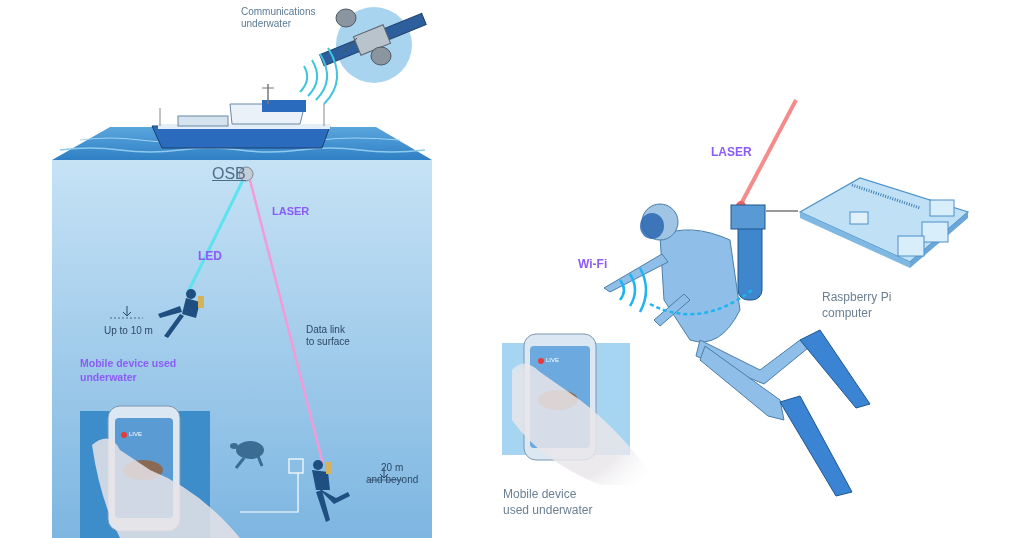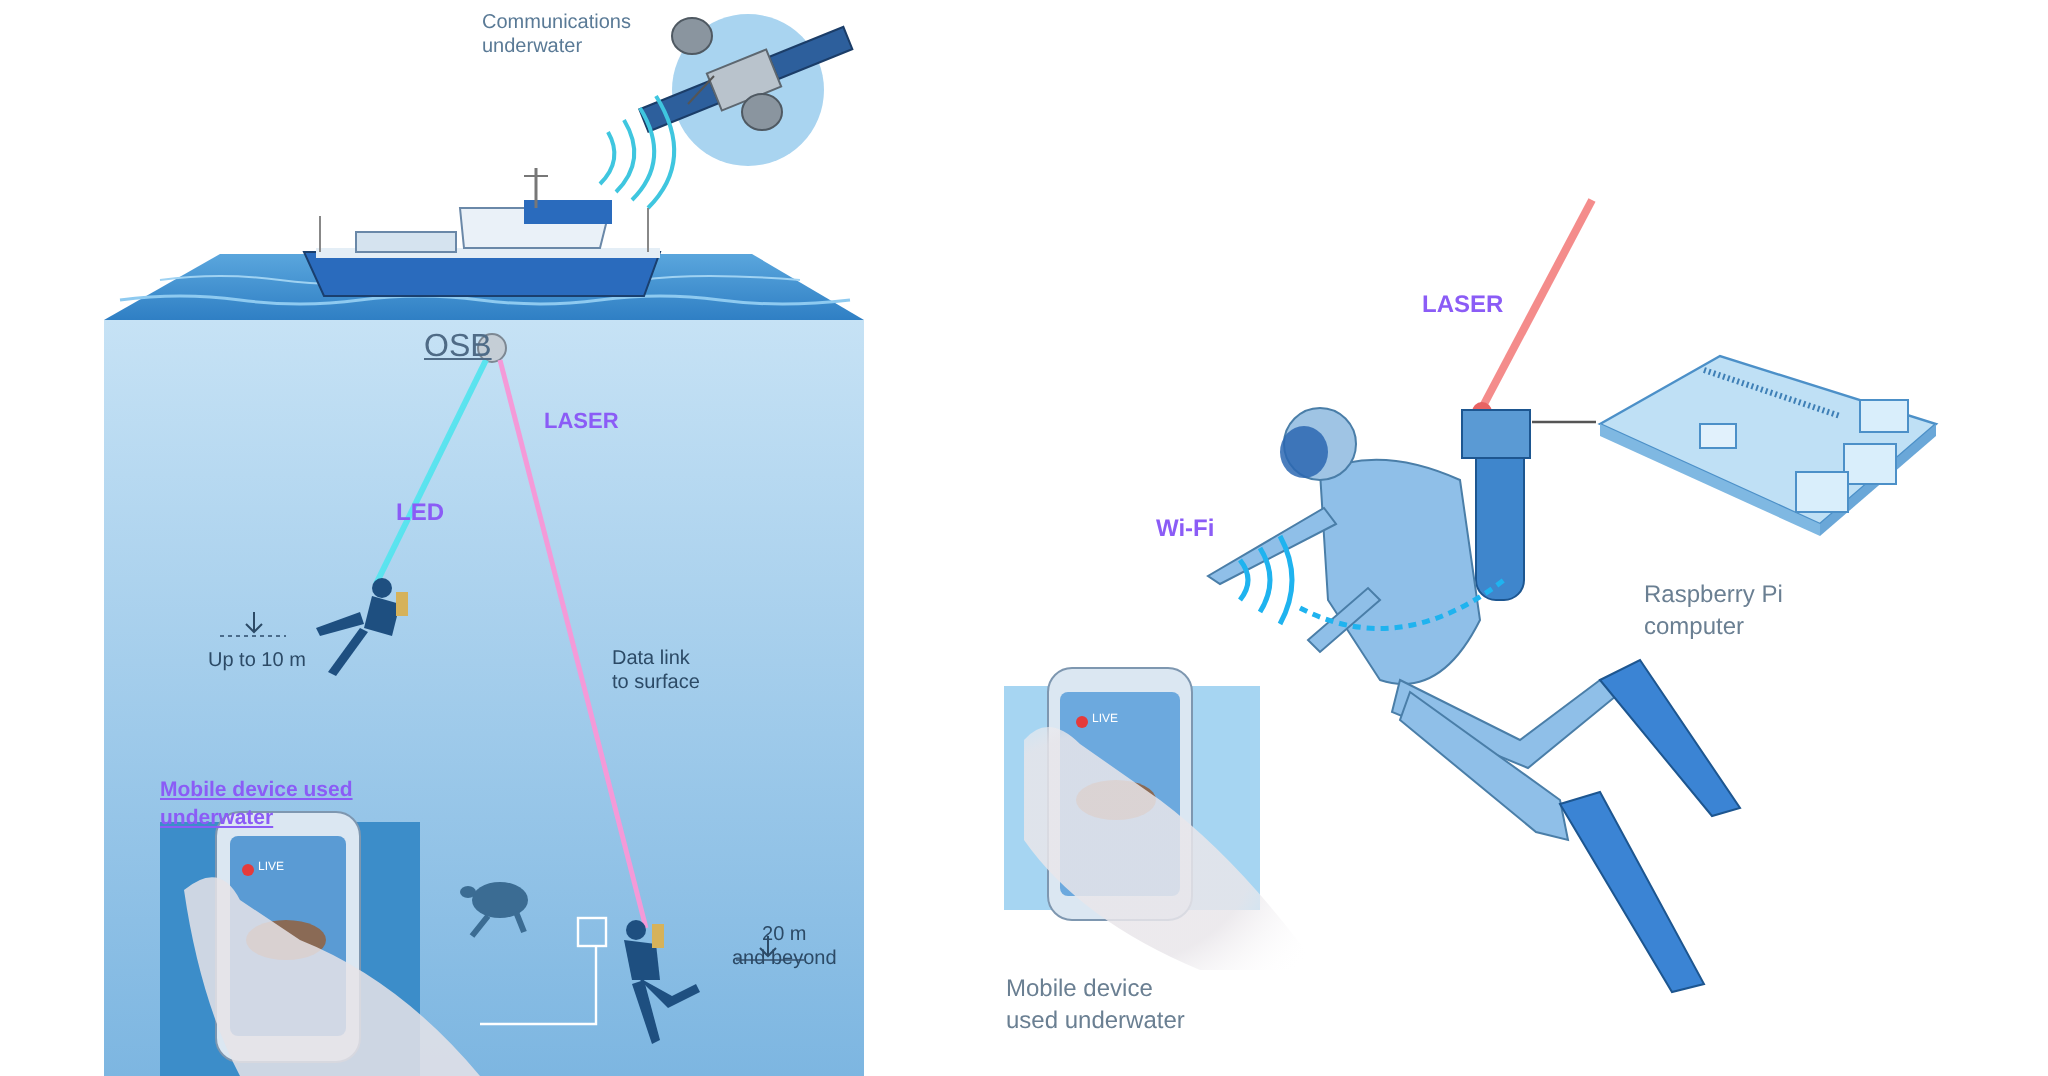--- a/index.html
+++ b/index.html
@@ -188,21 +188,21 @@
 <div class="abs lbl-dark" style="left:198px;top:205px;font-size:12px;margin-top:44px;">LED</div>
 <div class="abs lbl-dark" style="left:272px;top:205px;font-size:11px;">LASER</div>
 
 <div class="abs lbl-thin" style="left:104px;top:292px;margin-top:33px;">Up to 10 m</div>
 
 <div class="abs lbl-thin" style="left:306px;top:324px;">
   <div>Data link</div>
   <div>to surface</div>
 </div>
 
-<div class="abs lbl-dark" style="left:80px;top:388px;font-size:10.5px;line-height:14px;text-decoration:underline;">
+<div class="abs lbl-dark" style="left:80px;top:356px;font-size:10.5px;line-height:14px;">
   <div>Mobile device used</div>
   <div>underwater</div>
 </div>
 
 <div class="abs" style="left:129px;top:431px;font-size:6px;color:#fff;">LIVE</div>
 
 <div class="abs lbl-thin" style="left:366px;top:442px;text-align:center;margin-top:20px;">
   <div>20 m</div>
   <div>and beyond</div>
 </div>

